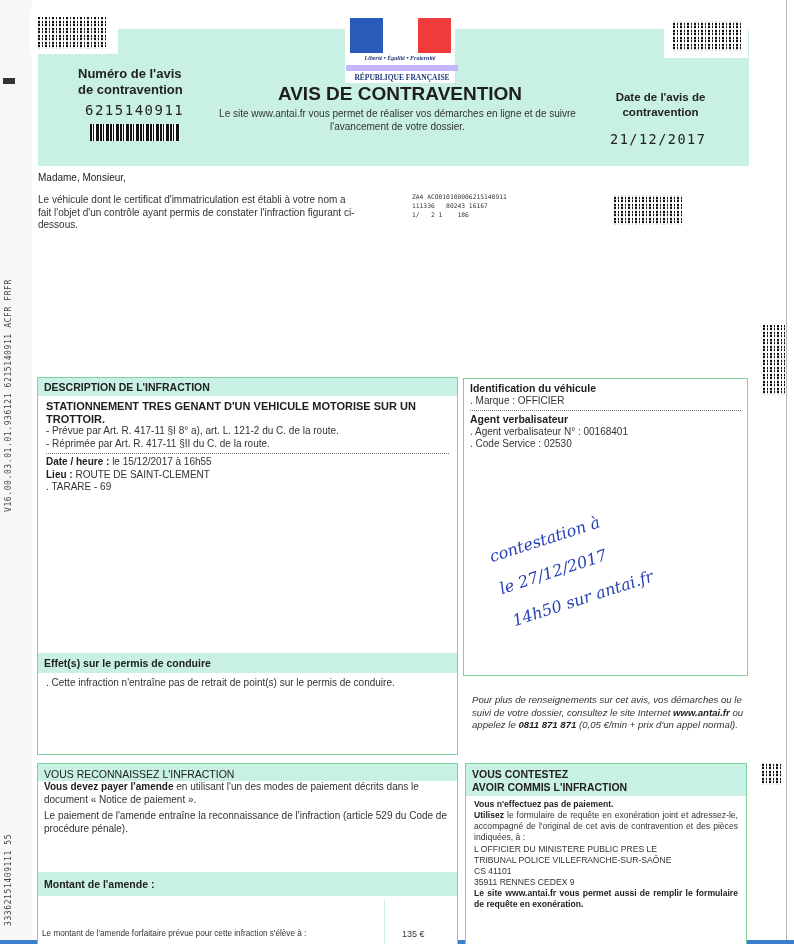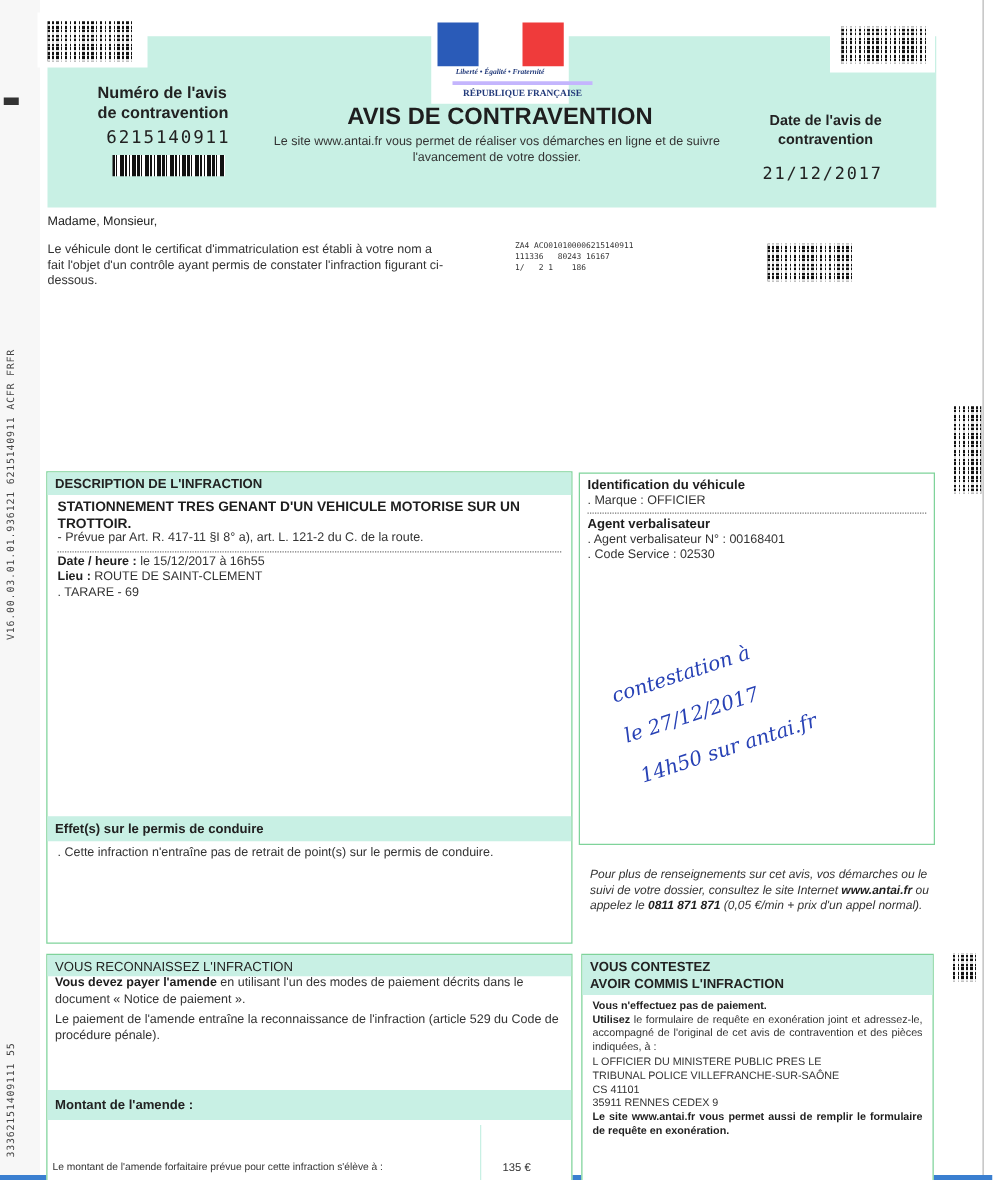--- a/index.html
+++ b/index.html
@@ -34,21 +34,21 @@
     background:repeating-linear-gradient(90deg,#111 0 2px,#fff 2px 3px,#111 3px 4px,#fff 4px 6px,#111 6px 9px,#fff 9px 10px);
   }
   .header-band { left:38px; top:29px; width:711px; height:137px; }
   .lbl-num { left:78px; top:66px; width:118px; text-align:left; font-weight:bold; font-size:13px; line-height:16px; color:#222; }
   .num-val { left:85px; top:102px; font-family:"DejaVu Sans Mono", monospace; font-size:14px; letter-spacing:1.5px; color:#222; }
   .logo { left:345px; top:15px; width:110px; height:68px; background:#fff; }
   .flag-blue { left:350px; top:18px; width:33px; height:35px; background:#2a5bb8; }
   .flag-white { left:383px; top:18px; width:35px; height:35px; background:#fff; }
   .flag-red { left:418px; top:18px; width:33px; height:35px; background:#ef3b3b; }
   .motto { left:346px; top:55px; width:108px; text-align:center; font-family:"Liberation Serif", serif; font-style:italic; font-size:6px; font-weight:bold; color:#223a7a; }
-  .rf { left:346px; top:65px; width:112px; text-align:center; font-family:"Liberation Serif", serif; font-size:7.5px; font-weight:bold; color:#223a7a; border-top:3px solid #c4b5fd; padding-top:2px;margin-left:16px; }
+  .rf { left:346px; top:65px; width:112px; text-align:center; font-family:"Liberation Serif", serif; font-size:7.5px; font-weight:bold; color:#223a7a; border-top:6px solid #c4b5fd; padding-top:2px; }
   .title { left:200px; top:83px; width:400px; text-align:center; font-weight:bold; font-size:19px; color:#1e1e1e; }
   .subtitle { left:195px; top:107px; width:405px; text-align:center; font-size:10px; line-height:13px; color:#333; }
   .lbl-date { left:598px; top:90px; width:125px; text-align:center; font-weight:bold; font-size:11.5px; line-height:15px; color:#222; }
   .date-val { left:610px; top:131px; font-family:"DejaVu Sans Mono", monospace; font-size:13.5px; letter-spacing:1.5px; color:#222; }
   .greet { left:38px; top:172px; font-size:10px; color:#222; }
   .intro { left:38px; top:194px; width:320px; font-size:10px; line-height:12.5px; color:#333; }
   .ref { left:412px; top:192px; font-family:"DejaVu Sans Mono", monospace; font-size:6.3px; line-height:9px; color:#333; white-space:pre; }
   .box { position:absolute; border:1px solid #7fd39a; background:#fff; }
   .box-head { background:#c8f0e4; font-weight:bold; font-size:10.5px; color:#222; padding:3px 6px; }
   .box-body { padding:2px 8px; font-size:10px; line-height:12.5px; color:#333; }
@@ -100,20 +100,21 @@
 <div class="abs ref"><div>ZA4 ACO0101000062151409​11</div><div>111336   80243 16167</div><div>1/   2 1    186</div></div>
 <div class="qr" style="left:614px; top:195px; width:70px; height:30px;"></div>
 <div class="qr" style="left:763px; top:325px; width:22px; height:70px;"></div>
 <div class="qr" style="left:762px; top:763px; width:20px; height:22px;"></div>
 
 <div class="box" style="left:37px; top:377px; width:419px; height:376px;">
   <div class="box-head">DESCRIPTION DE L'INFRACTION</div>
   <div class="box-body">
     <div style="font-weight:bold; font-size:11px; line-height:12.5px; color:#1e1e1e; margin-top:2px;">STATIONNEMENT TRES GENANT D'UN VEHICULE MOTORISE SUR UN TROTTOIR.</div>
     <div>- Prévue par Art. R. 417-11 §I 8° a), art. L. 121-2 du C. de la route.</div>
+    <div>- Réprimée par Art. R. 417-11 §II du C. de la route.</div>
     <div class="dotsep"></div>
     <div><b>Date / heure :</b><span> le 15/12/2017 à 16h55</span></div>
     <div><b>Lieu :</b><span> ROUTE DE SAINT-CLEMENT</span></div>
     <div>. TARARE - 69</div>
   </div>
   <div style="position:absolute; left:0; right:0; top:275px;">
     <div class="box-head" style="padding:4px 6px;">Effet(s) sur le permis de conduire</div>
     <div class="box-body" style="padding-top:4px;">. Cette infraction n'entraîne pas de retrait de point(s) sur le permis de conduire.</div>
   </div>
 </div>

